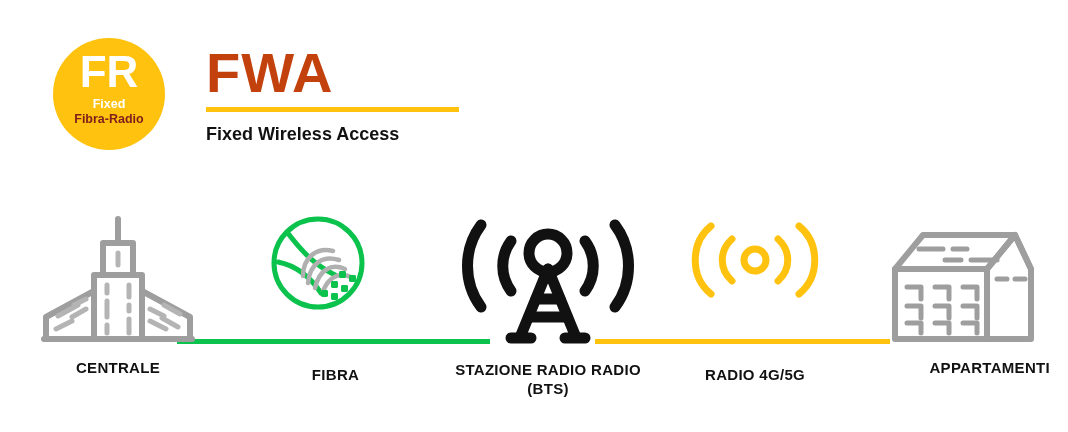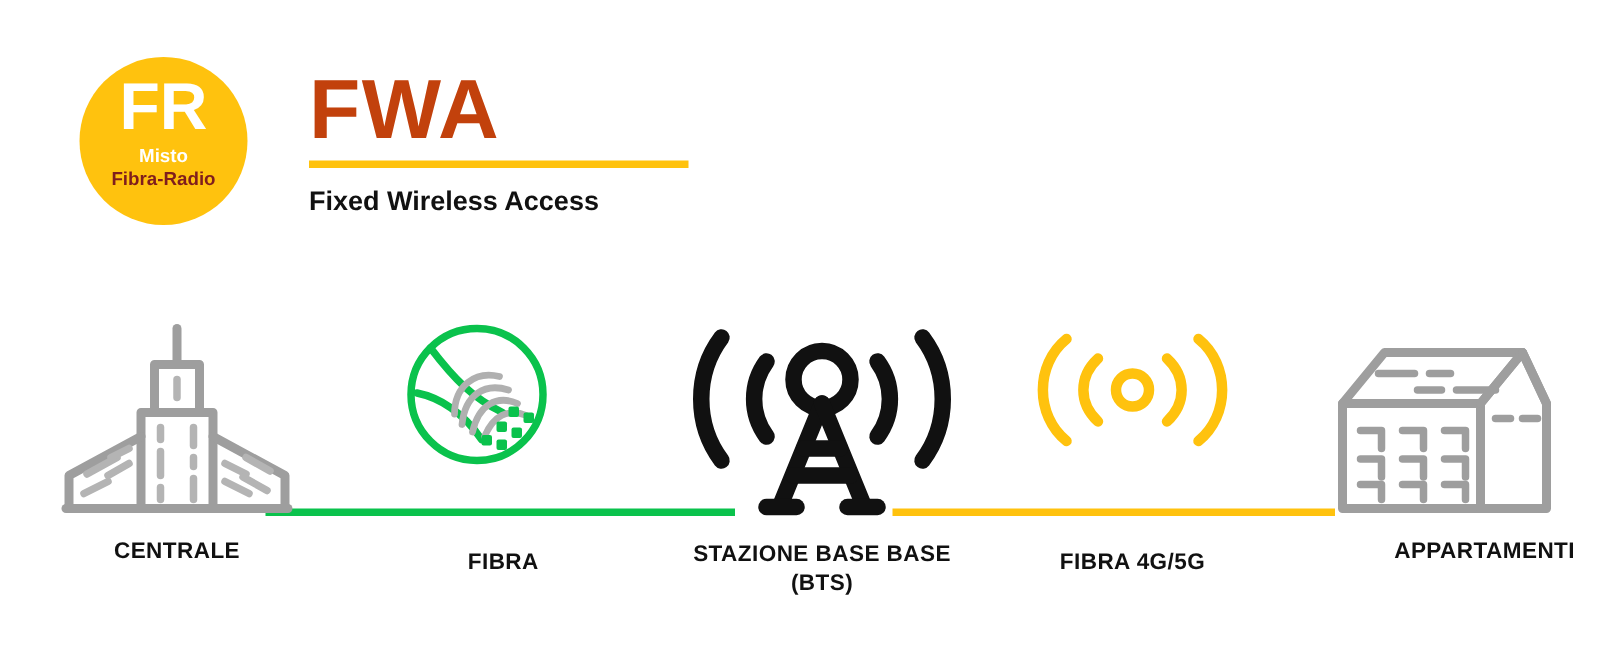--- a/index.html
+++ b/index.html
@@ -142,21 +142,21 @@
 
   svg { display: block; }
 </style>
 </head>
 <body>
 
 <div id="header-block">
 
   <div id="logo-badge">
     <div class="badge-initials">FR</div>
-    <div class="badge-sub1">Misto</div>
+    <div class="badge-sub1">Fixed</div>
     <div class="badge-sub2">Fibra-Radio</div>
   </div>
 
   <div id="title-group">
     <div id="title-acronym">FWA</div>
     <div id="title-rule"></div>
     <div id="title-expansion">Fixed Wireless Access</div>
   </div>
 
 </div>
@@ -257,40 +257,40 @@
           <path d="M105 62 L132 128"></path>
 
           <path d="M93 92 L117 92"></path>
           <path d="M86 110 L124 110"></path>
 
           <path d="M68 131 L88 131"></path>
           <path d="M122 131 L142 131"></path>
         </g>
       </svg>
     </div>
-    <div class="node-label">STAZIONE BASE BASE
+    <div class="node-label">STAZIONE RADIO RADIO
 (BTS)</div>
   </div>
 
   <div class="node" id="node-radio">
     <div class="node-icon">
       <svg width="160" height="100" viewBox="0 0 160 100" aria-hidden="true">
 
         <circle cx="80" cy="47" r="11" fill="none" stroke="#ffc20e" stroke-width="7"></circle>
         <g fill="none" stroke="#ffc20e" stroke-width="7" stroke-linecap="round">
 
           <path d="M57 26 C44 38 44 56 57 68"></path>
           <path d="M103 26 C116 38 116 56 103 68"></path>
 
           <path d="M36 13 C15 30 15 64 36 81"></path>
           <path d="M124 13 C145 30 145 64 124 81"></path>
         </g>
       </svg>
     </div>
-    <div class="node-label">FIBRA 4G/5G</div>
+    <div class="node-label">RADIO 4G/5G</div>
   </div>
 
   <div class="node" id="node-appartamenti">
     <div class="node-icon">
       <svg width="175" height="135" viewBox="0 0 175 135" aria-hidden="true">
         <g fill="none" stroke="#9e9e9e" stroke-width="6" stroke-linecap="round" stroke-linejoin="round">
 
           <path d="M20 56 L112 56 L112 126 L20 126 Z"></path>
 
           <path d="M20 56 L48 22 L140 22 L112 56 Z"></path>

